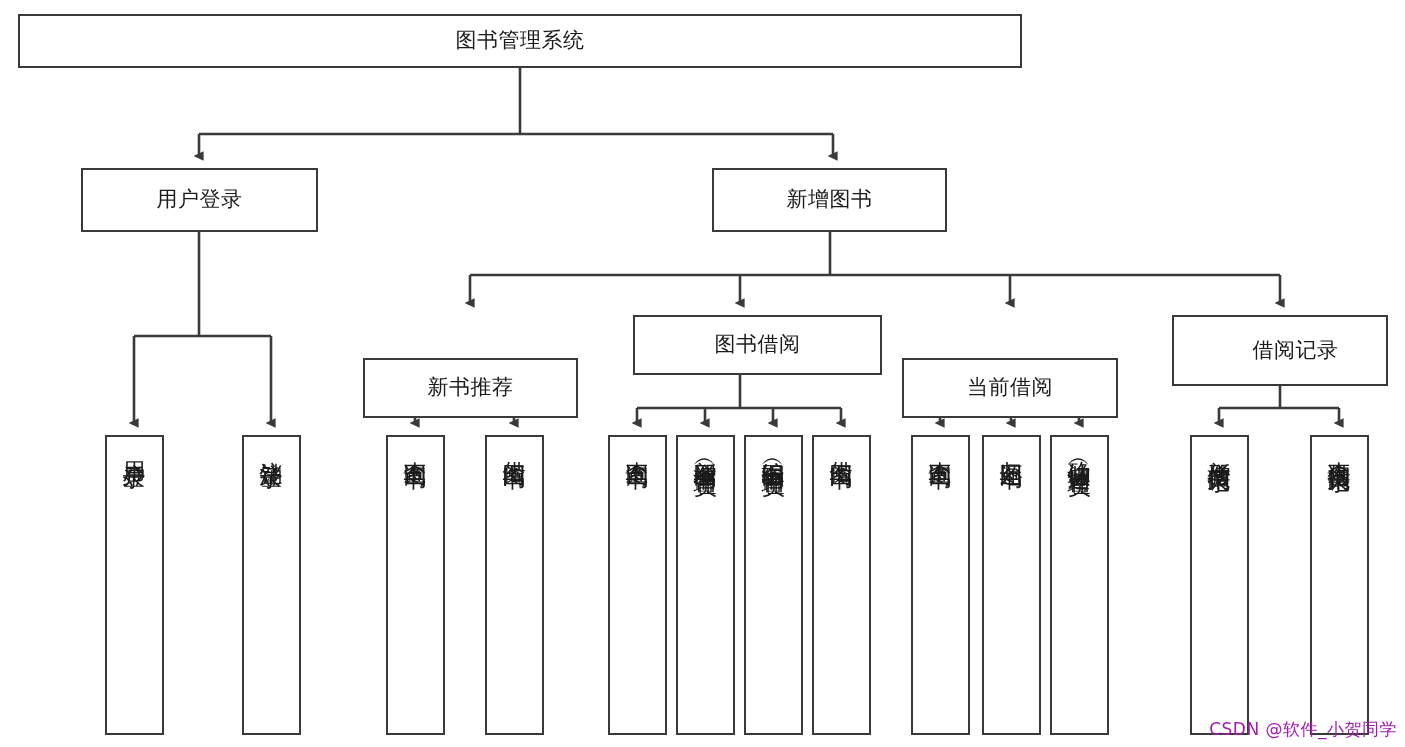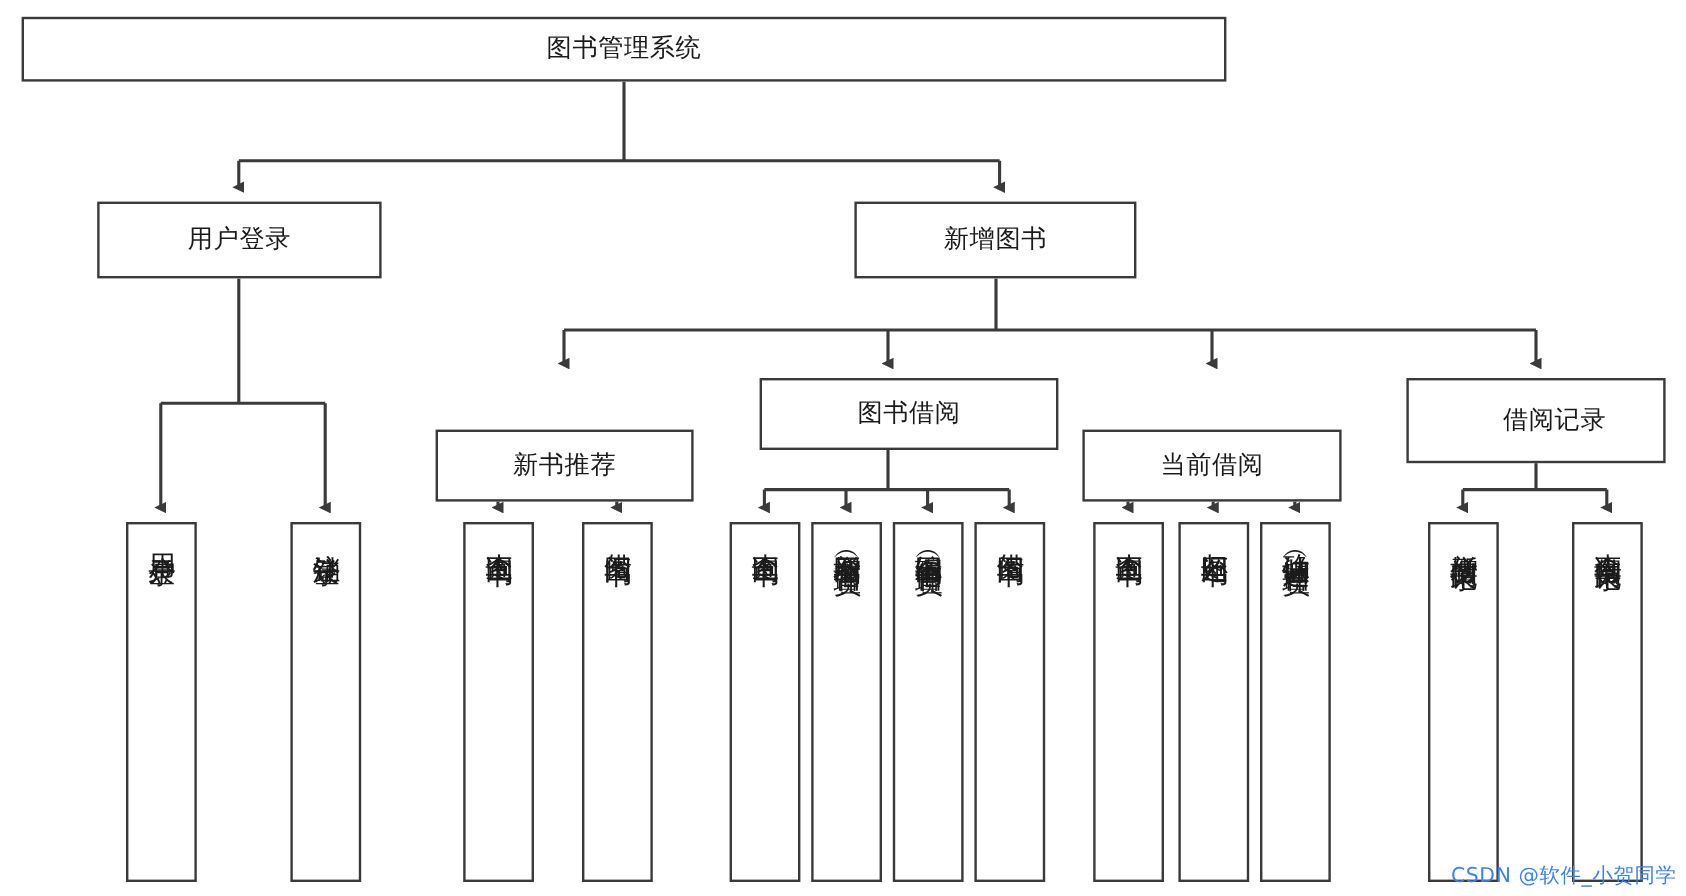--- a/index.html
+++ b/index.html
@@ -54,21 +54,21 @@
     font-size: 23px;
     line-height: 1.05;
     letter-spacing: 2px;
     white-space: nowrap;
   }
   .watermark {
     position: absolute;
     right: 8px;
     bottom: 6px;
     font-size: 17px;
-    color: #3b82f6;
+    color: #a21caf;
     z-index: 6;
     white-space: nowrap;
     letter-spacing: 0.5px;
   }
 </style>
 </head>
 <body>
 
 <svg id="canvas" viewBox="0 0 1405 747" width="1405" height="747" xmlns="http://www.w3.org/2000/svg">
   <defs>

